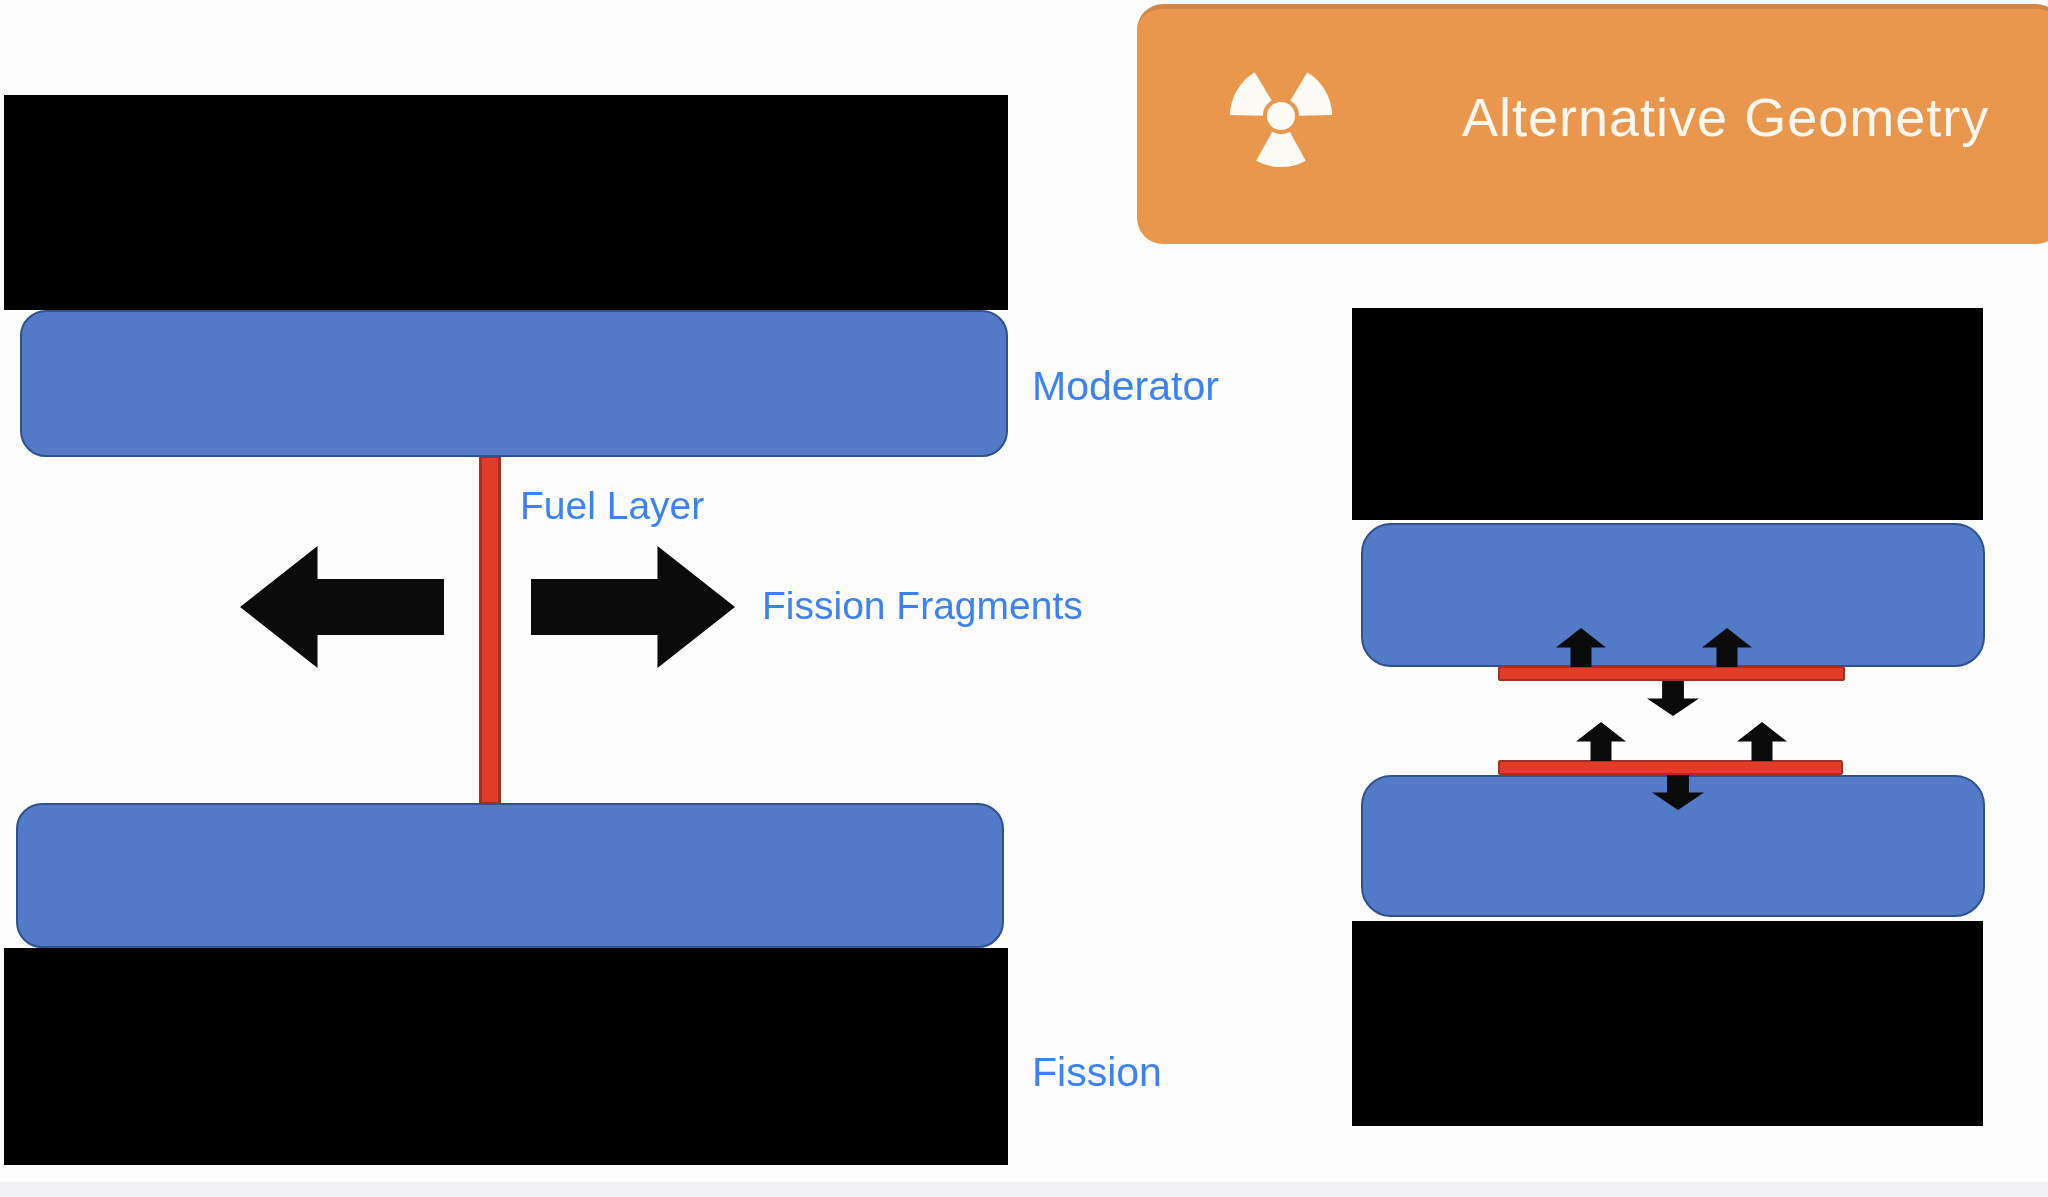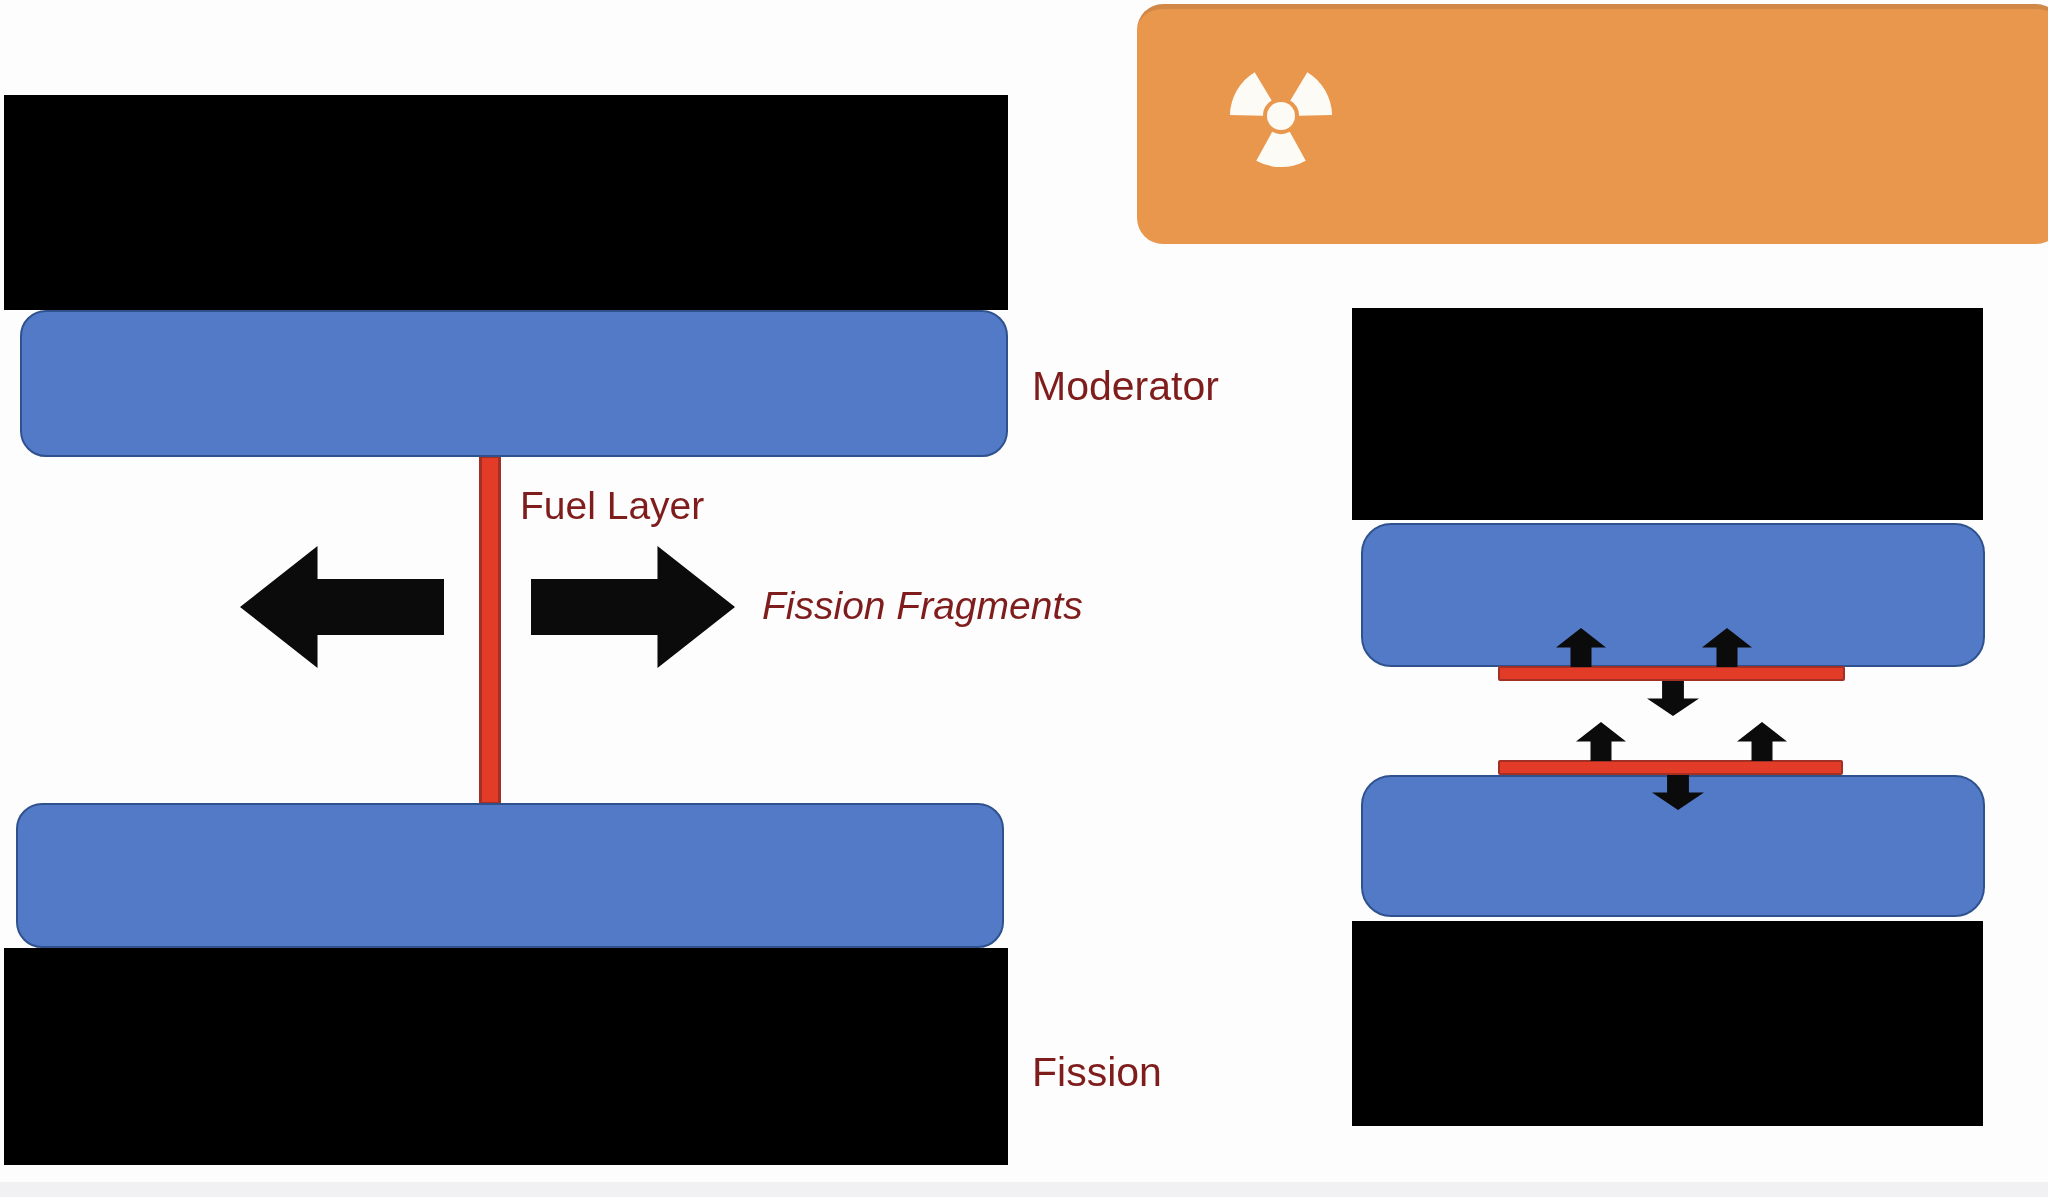--- a/index.html
+++ b/index.html
@@ -14,21 +14,21 @@
     background:var(--moderator-fill,#527AC7);
     border:2px solid var(--moderator-border,#2F528F);
     border-radius:26px;box-sizing:border-box;
   }
   .red-el{
     background:var(--fuel-fill,#E23B28);
     border:3px solid var(--fuel-border,#A33024);
     box-sizing:border-box;border-radius:2px;
   }
   
-  .label{color:#7f1d1d;font-size:39px;line-height:1.12;white-space:nowrap;}
+  .label{color:#3b82f6;font-size:39px;line-height:1.12;white-space:nowrap;}
   .label-lg{font-size:41px;}
   
   .arrow-big{background:var(--arrow-black,#0B0B0B);width:204px;height:122px;}
   .arrow-big-left{clip-path:polygon(0% 50%,38% 0%,38% 27%,100% 27%,100% 73%,38% 73%,38% 100%);}
   .arrow-big-right{clip-path:polygon(100% 50%,62% 0%,62% 27%,0% 27%,0% 73%,62% 73%,62% 100%);}
   
   .arrow-sm{background:var(--arrow-black,#0B0B0B);z-index:6;}
   .arrow-sm-up{width:50px;height:39px;clip-path:polygon(50% 0%,100% 50%,71% 50%,71% 100%,29% 100%,29% 50%,0% 50%);}
   .arrow-sm-down{width:52px;height:35px;clip-path:polygon(50% 100%,100% 50%,71% 50%,71% 0%,29% 0%,29% 50%,0% 50%);}
   
@@ -55,21 +55,21 @@
 
     <div class="abs blue-block z2" style="left:20px;top:310px;width:988px;height:147px;"></div>
 
     <div class="abs red-el z1" style="left:479px;top:455px;width:22px;height:350px;"></div>
 
     <div class="abs label" style="left:520px;top:484px;">Fuel Layer</div>
 
     <div class="abs arrow-big arrow-big-left z3" style="left:240px;top:546px;"></div>
     <div class="abs arrow-big arrow-big-right z3" style="left:531px;top:546px;"></div>
 
-    <div class="abs label" style="left:762px;top:584px;font-style:italic;">Fission Fragments</div>
+    <div class="abs label" style="left:762px;top:584px;">Fission Fragments</div>
 
     <div class="abs blue-block z2" style="left:16px;top:803px;width:988px;height:145px;"></div>
 
     <div class="abs black-block z2" style="left:4px;top:948px;width:1004px;height:217px;"></div>
 
     <div class="abs label label-lg" style="left:1032px;top:364px;">Moderator</div>
 
     <div class="abs label label-lg" style="left:1032px;top:1050px;">Fission</div>
   </div>
 
@@ -77,20 +77,21 @@
 
   <svg class="abs z3" style="left:1225px;top:60px;" width="112" height="112" viewBox="-34 -34 68 68">
     <g fill="#FDFBF6">
       <path d="M5.33 9.62 L15.03 27.11 A31 31 0 0 1 -15.03 27.11 L-5.33 9.62 A11 11 0 0 0 5.33 9.62 Z"></path>
       <path d="M5.33 9.62 L15.03 27.11 A31 31 0 0 1 -15.03 27.11 L-5.33 9.62 A11 11 0 0 0 5.33 9.62 Z" transform="rotate(120)"></path>
       <path d="M5.33 9.62 L15.03 27.11 A31 31 0 0 1 -15.03 27.11 L-5.33 9.62 A11 11 0 0 0 5.33 9.62 Z" transform="rotate(240)"></path>
       <circle cx="0" cy="0" r="8.5"></circle>
     </g>
   </svg>
 
+  <div class="abs banner-title z3">Alternative Geometry</div>
 
   <div>
     <div class="abs black-block z2" style="left:1352px;top:308px;width:631px;height:212px;"></div>
 
     <div class="abs blue-block z2" style="left:1361px;top:523px;width:624px;height:144px;border-radius:30px;"></div>
 
     <div class="abs red-el z4" style="left:1498px;top:666px;width:347px;height:15px;border-width:2px;"></div>
 
     <div class="abs red-el z4" style="left:1498px;top:760px;width:345px;height:15px;border-width:2px;"></div>
 

